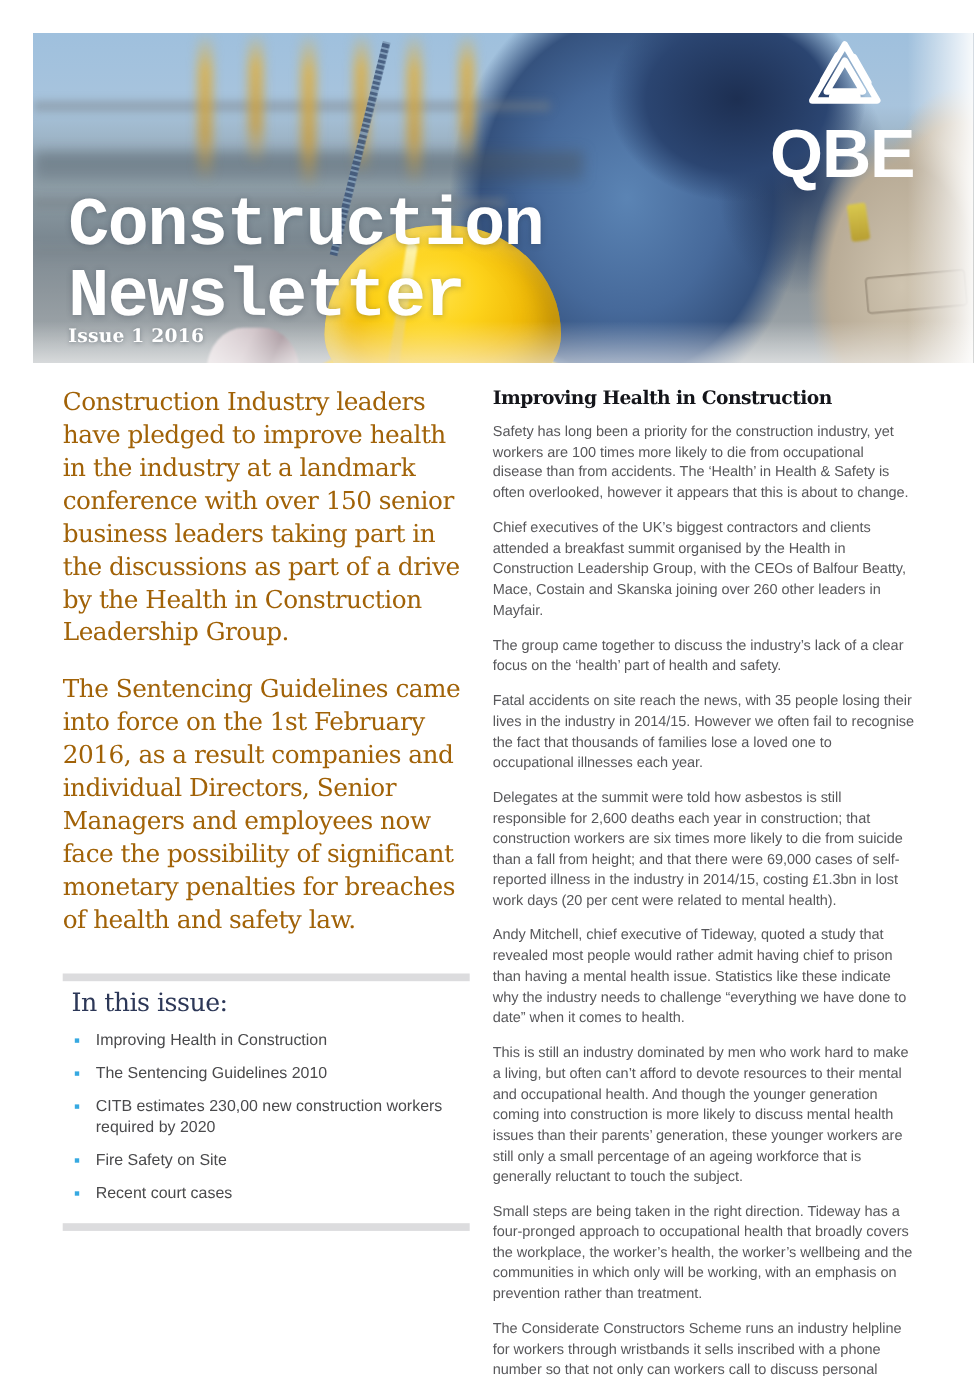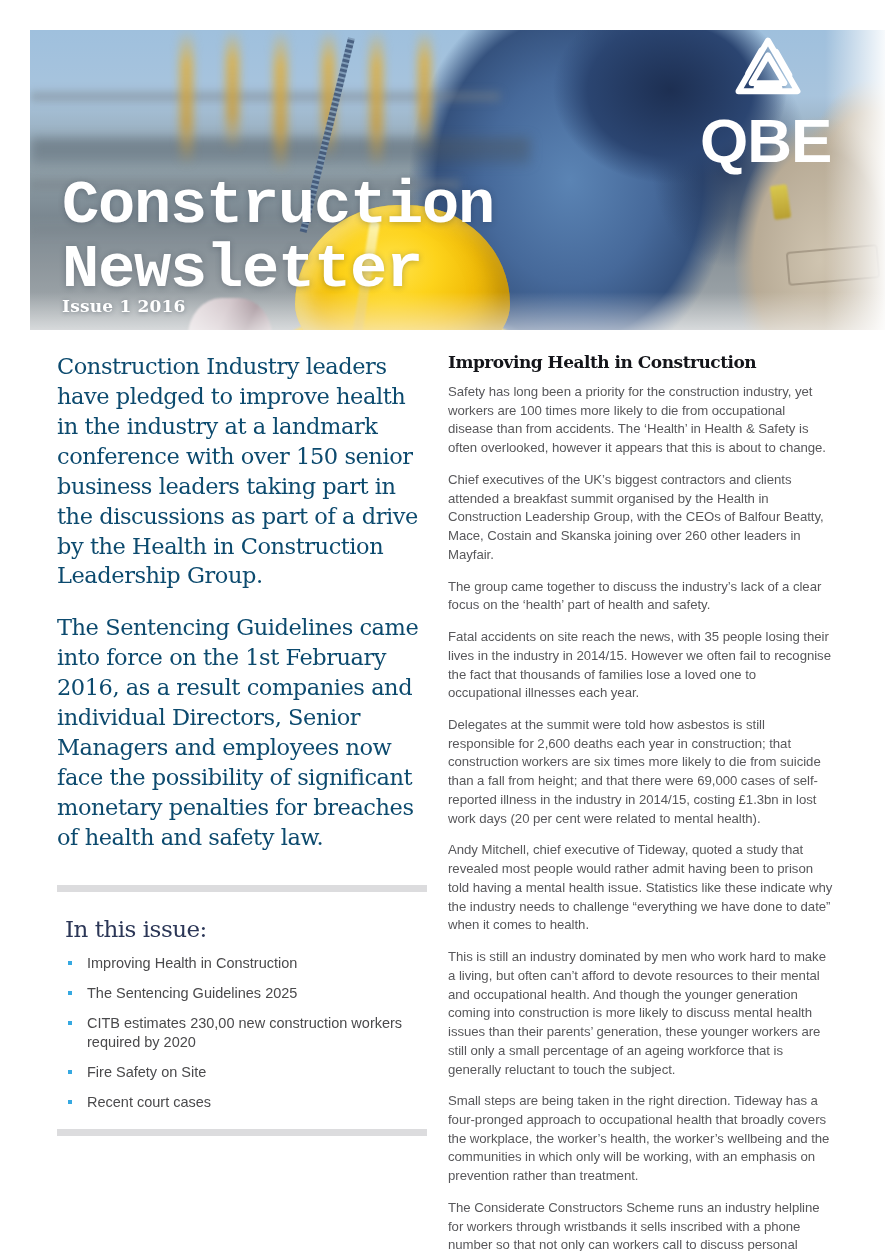--- a/index.html
+++ b/index.html
@@ -185,39 +185,39 @@
     position:absolute;
     left:448px; top:22px;
     width:385px;
   }
 
   
   .lead {
     font-family:"DejaVu Serif", serif;
     font-size:22.5px;
     line-height:1.33;
-    color:#0c4a6e;
+    color:#a16207;
     letter-spacing:-.45px;
     margin-bottom:22px;
   }
   .lead:last-of-type { margin-bottom:0; }
 
   
   .issue-box { margin-top:32px; }
   .rule {
     height:7px;
     background:#dcdcde;
     width:100%;
   }
   .issue-title {
     font-family:"DejaVu Serif", serif;
     font-size:23px;
     color:#2c3757;
     letter-spacing:-.5px;
-    margin:24px 0 12px 8px;
+    margin:7px 0 12px 8px;
   }
   .issue-list { list-style:none; margin:0 0 16px 8px; }
   .issue-list li {
     position:relative;
     padding-left:22px;
     font-size:14.5px;
     line-height:1.32;
     color:#4a4a4c;
     margin-bottom:11px;
     font-weight:300;
@@ -296,36 +296,36 @@
 
   <div class="col-left">
     <p class="lead">Construction Industry leaders have pledged to improve health in the industry at a landmark conference with over 150 senior business leaders taking part in the discussions as part of a drive by the Health in Construction Leadership Group.</p>
     <p class="lead">The Sentencing Guidelines came into force on the 1st February 2016, as a result companies and individual Directors, Senior Managers and employees now face the possibility of significant monetary penalties for breaches of health and safety law.</p>
 
     <div class="issue-box">
       <div class="rule"></div>
       <div class="issue-title">In this issue:</div>
       <ul class="issue-list">
         <li><span class="bullet"></span><span>Improving Health in Construction</span></li>
-        <li><span class="bullet"></span><span>The Sentencing Guidelines 2025</span></li>
+        <li><span class="bullet"></span><span>The Sentencing Guidelines 2010</span></li>
         <li><span class="bullet"></span><span>CITB estimates 230,00 new construction workers required by 2020</span></li>
         <li><span class="bullet"></span><span>Fire Safety on Site</span></li>
         <li><span class="bullet"></span><span>Recent court cases</span></li>
       </ul>
       <div class="rule"></div>
     </div>
   </div>
 
   <div class="col-right">
     <h2 class="section-head">Improving Health in Construction</h2>
     <p class="body-p">Safety has long been a priority for the construction industry, yet workers are 100 times more likely to die from occupational disease than from accidents. The ‘Health’ in Health &amp; Safety is often overlooked, however it appears that this is about to change.</p>
     <p class="body-p">Chief executives of the UK’s biggest contractors and clients attended a breakfast summit organised by the Health in Construction Leadership Group, with the CEOs of Balfour Beatty, Mace, Costain and Skanska joining over 260 other leaders in Mayfair.</p>
     <p class="body-p">The group came together to discuss the industry’s lack of a clear focus on the ‘health’ part of health and safety.</p>
     <p class="body-p">Fatal accidents on site reach the news, with 35 people losing their lives in the industry in 2014/15. However we often fail to recognise the fact that thousands of families lose a loved one to occupational illnesses each year.</p>
     <p class="body-p">Delegates at the summit were told how asbestos is still responsible for 2,600 deaths each year in construction; that construction workers are six times more likely to die from suicide than a fall from height; and that there were 69,000 cases of self-reported illness in the industry in 2014/15, costing £1.3bn in lost work days (20 per cent were related to mental health).</p>
-    <p class="body-p">Andy Mitchell, chief executive of Tideway,  quoted a study that revealed most people would rather admit having been to prison told having a mental health issue. Statistics like these indicate why the industry needs to challenge “everything we have done to date” when it comes to health.</p>
+    <p class="body-p">Andy Mitchell, chief executive of Tideway,  quoted a study that revealed most people would rather admit having chief to prison than having a mental health issue. Statistics like these indicate why the industry needs to challenge “everything we have done to date” when it comes to health.</p>
     <p class="body-p">This is still an industry dominated by men who work hard to make a living, but often can’t afford to devote resources to their mental and occupational health. And though the younger generation coming into construction is more likely to discuss mental health issues than their parents’ generation, these younger workers are still only a small percentage of an ageing workforce that is generally reluctant to touch the subject.</p>
     <p class="body-p">Small steps are being taken in the right direction. Tideway has a four-pronged approach to occupational health that broadly covers the workplace, the worker’s health, the worker’s wellbeing and the communities in which only will be working, with an emphasis on prevention rather than treatment.</p>
     <p class="body-p"><span>The Considerate Constructors Scheme runs an industry helpline for workers through wristbands it sells inscribed with a phone number so that not only can workers call to discuss personal health or financial issues, but their families can too. Further details can be found </span></p>
 
   </div>
 
 </div>
 
 </body></html>

